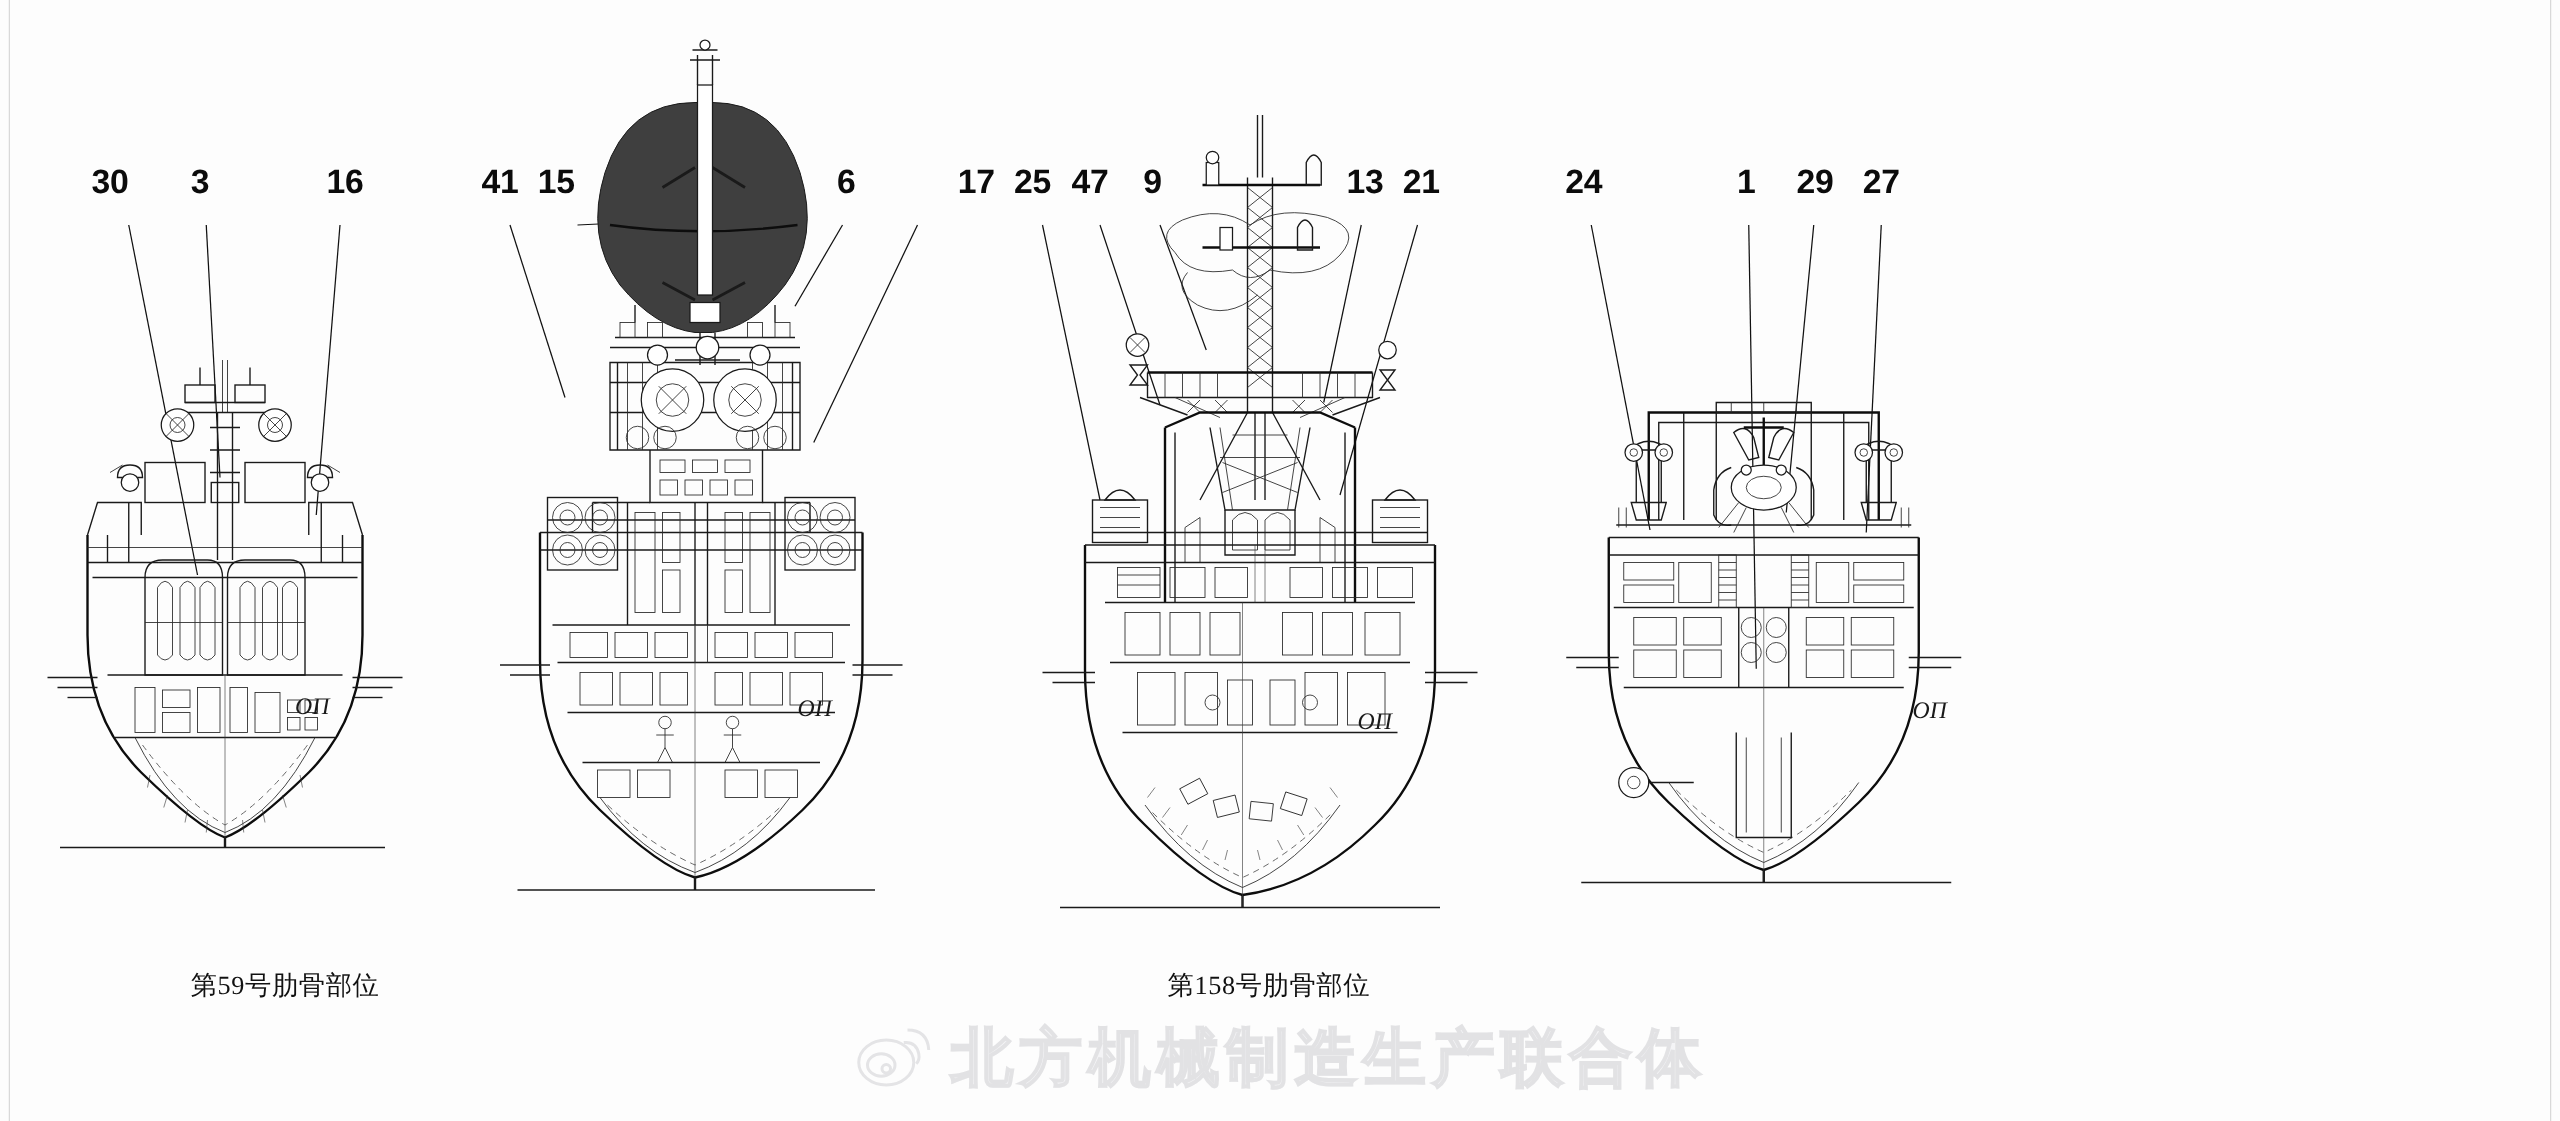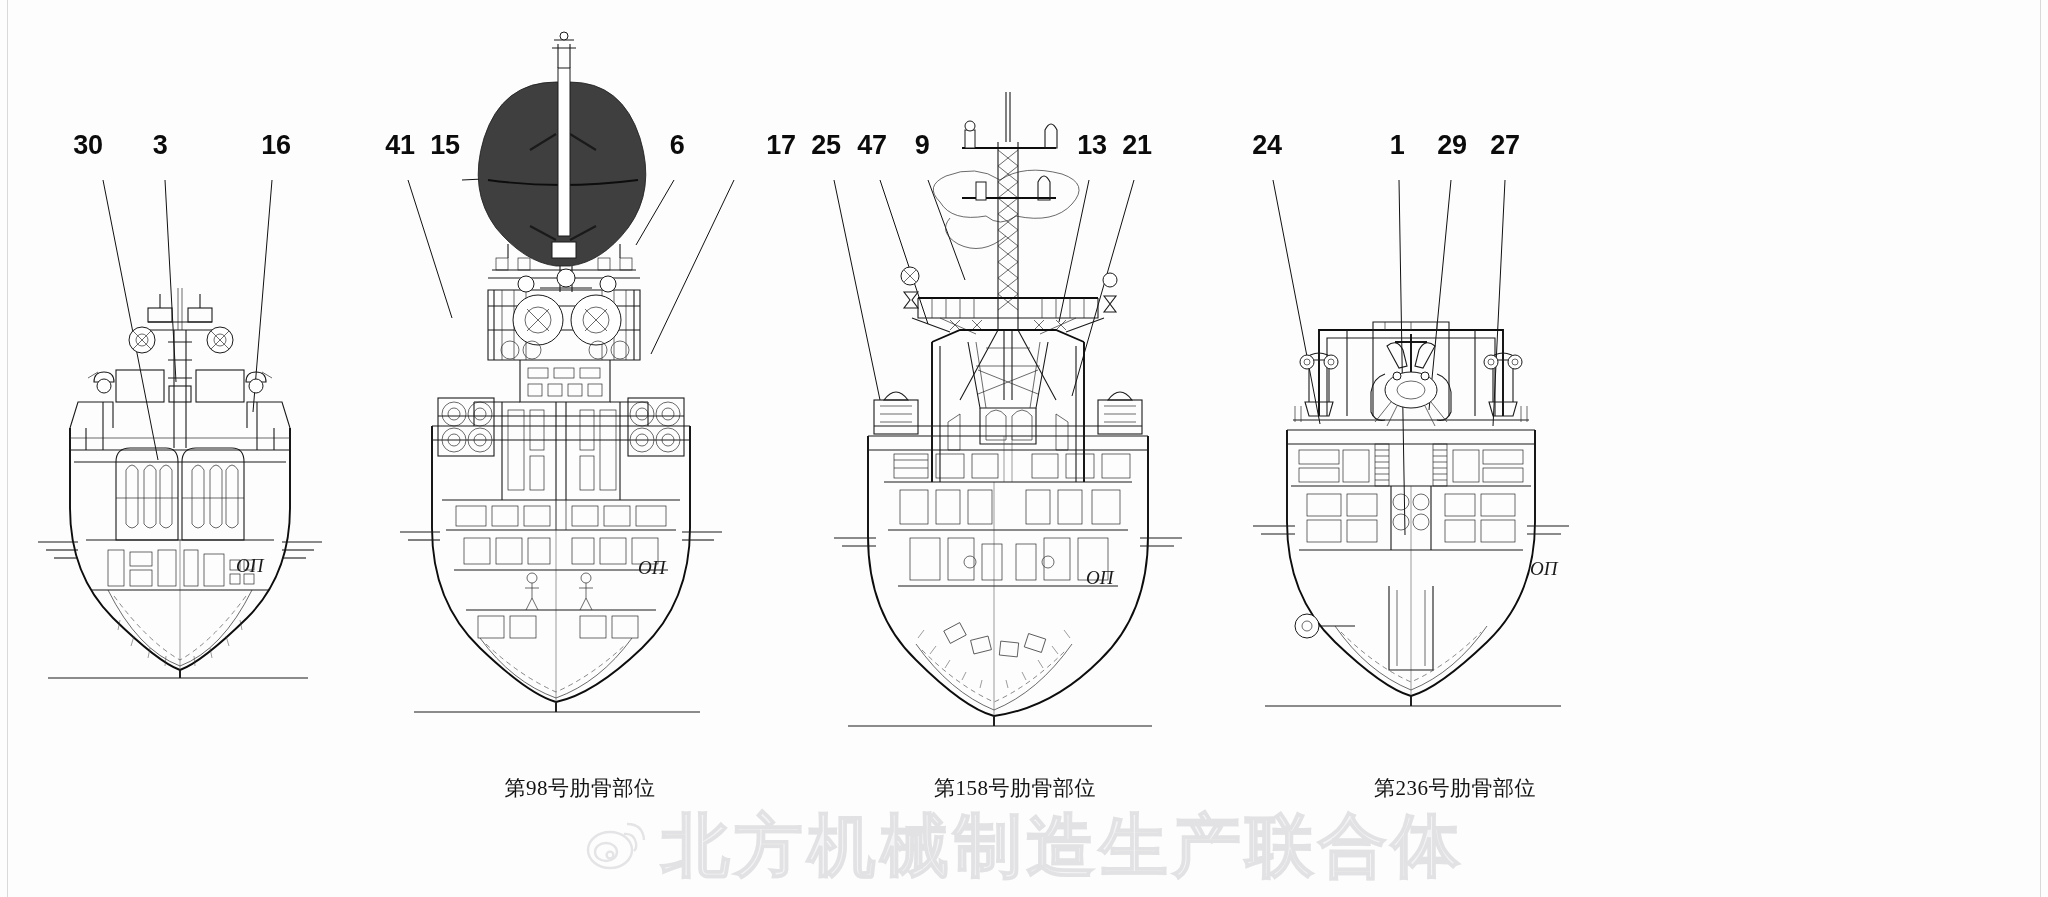--- a/index.html
+++ b/index.html
@@ -98,21 +98,21 @@
     height: 80px;
     display: flex;
     align-items: center;
     justify-content: center;
     gap: 16px;
     pointer-events: none;
     user-select: none;
   }
   #watermark .wm-text {
     font-family: "Liberation Sans", "DejaVu Sans", sans-serif;
-    font-size: 68px;
+    font-size: 50px;
     font-weight: 600;
     letter-spacing: 5px;
     color: transparent;
     -webkit-text-stroke: 1.6px #e2e2e4;
     text-shadow: 0 1px 0 #f4f4f6;
   }
   #watermark .wm-logo { flex: 0 0 auto; }
 
   
   .ln      { stroke: #1a1a1a; fill: none; stroke-width: 1.1; }
@@ -225,20 +225,21 @@
 
           <path class="ln" d="M40 648 L300 648"></path>
 
           <g class="ln-hair">
             <path d="M112 590 L110 600 M126 606 L123 616 M142 618 L140 628 M158 626 L157 636"></path>
             <path d="M232 590 L234 600 M218 606 L221 616 M202 618 L204 628 M186 626 L187 636"></path>
           </g>
         </g>
       </svg>
     </div>
+  <div class="caption">第59号肋骨部位</div>
       <div class="op-label" style="left: 228px; top: 555px;">ОП</div>
     </div>
 
   <div class="panel" id="panel-1" style="left: 370px; width: 420px;">
     <div class="stage">
       <svg viewBox="0 0 420 700" preserveAspectRatio="xMidYMin meet">
         <g>
 
           <path class="leader" d="M82 288 L 38 150"></path>
           <path class="leader" d="M176 146 L 92 150"></path>
@@ -391,21 +392,20 @@
           <g class="ln">
             <path d="M30 502 L70 502"></path>
               <path d="M38 510 L70 510"></path>
             <path d="M312 502 L352 502"></path>
               <path d="M312 510 L344 510"></path>
           </g>
           <path class="ln" d="M44 682 L330 682"></path>
         </g>
       </svg>
     </div>
-  <div class="caption">第98号肋骨部位</div>
       <div class="op-label" style="left: 268px; top: 557px;">ОП</div>
     </div>
 
   <div class="panel" id="panel-2" style="left: 800px; width: 430px;">
     <div class="stage">
       <svg viewBox="0 0 430 700" preserveAspectRatio="xMidYMin meet">
         <g>
 
           <path class="leader" d="M80 370 L 34 150"></path>
           <path class="leader" d="M128 294 L 80 150"></path>
@@ -660,21 +660,20 @@
           <g class="ln">
             <path d="M8 496 L50 496"></path>
               <path d="M16 504 L50 504"></path>
             <path d="M282 496 L324 496"></path>
               <path d="M282 504 L316 504"></path>
           </g>
           <path class="ln" d="M20 676 L316 676"></path>
         </g>
       </svg>
     </div>
-  <div class="caption">第236号肋骨部位</div>
       <div class="op-label" style="left: 285px; top: 558px;">ОП</div>
     </div>
 
   <div id="overlay">
       <div class="callout" style="left: 88px; top: 132px;">30</div>
       <div class="callout" style="left: 160px; top: 132px;">3</div>
       <div class="callout" style="left: 276px; top: 132px;">16</div>
       <div class="callout" style="left: 400px; top: 132px;">41</div>
       <div class="callout" style="left: 445px; top: 132px;">15</div>
       <div class="callout" style="left: 677px; top: 132px;">6</div>

